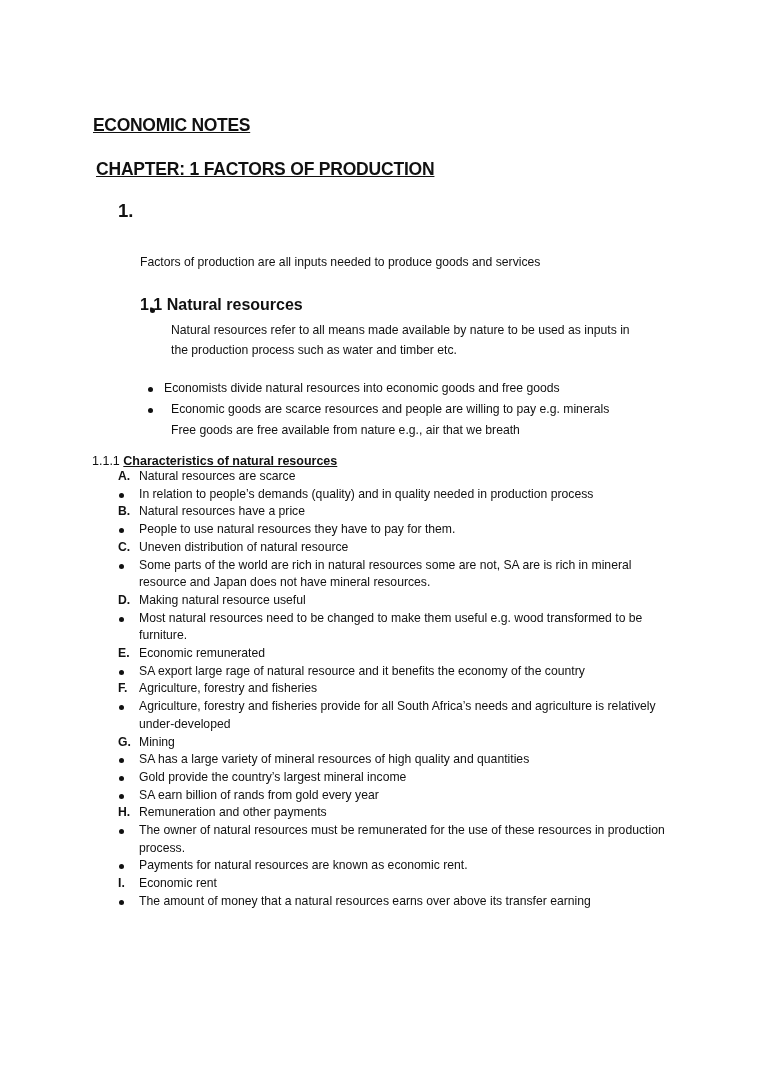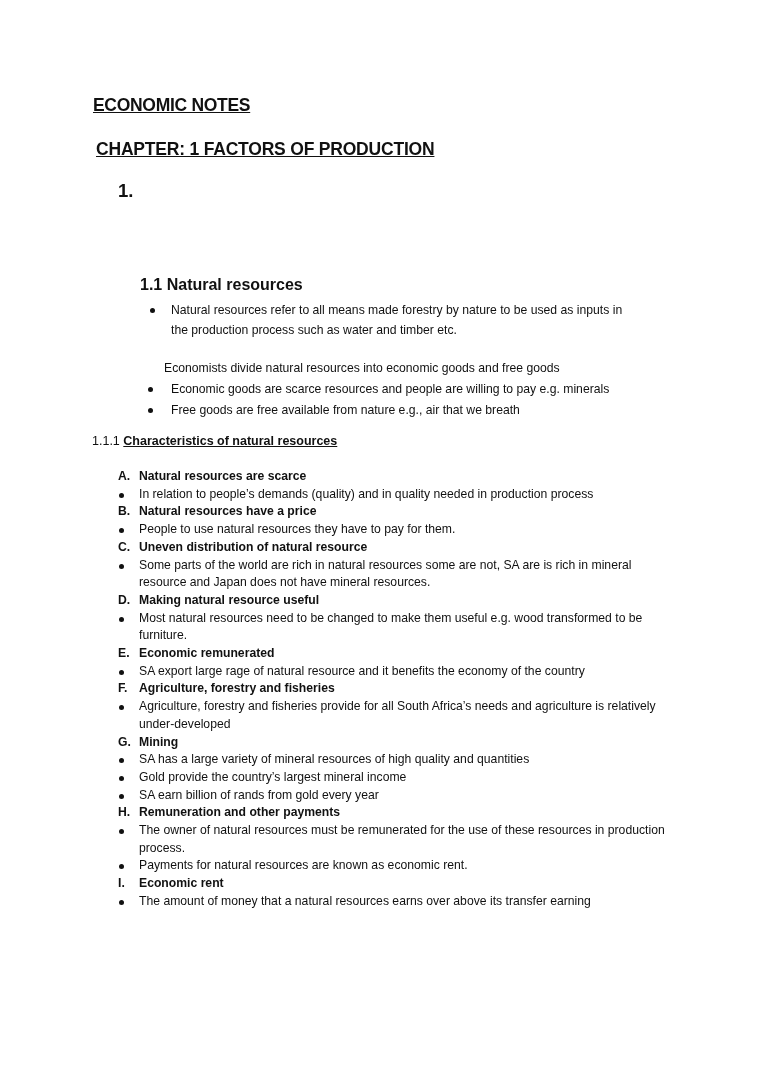--- a/index.html
+++ b/index.html
@@ -1,47 +1,48 @@
 <!DOCTYPE html>
 <html><head>
 <meta charset="utf-8">
 <style>
   html, body { margin:0; padding:0; background:#ffffff; }
   body { width:768px; height:1087px; position:relative; overflow:hidden; color:#111; font-family:"Liberation Sans", sans-serif; }
   .page { position:absolute; left:0; top:0; width:768px; height:1087px; }
-  .abs { position:absolute; white-space:nowrap; }
+  .abs { position:absolute; white-space:nowrap;margin-top:20px; }
   .t1 { left:93px; top:95px; font-size:17.5px; font-weight:bold; text-decoration:underline; letter-spacing:-0.3px; }
   .t2 { left:96px; top:139px; font-size:17.5px; font-weight:bold; text-decoration:underline; letter-spacing:-0.2px; }
   .t3num { left:118px; top:180px; font-size:18.5px; font-weight:bold; }
   .t3 { left:140px; top:180px; font-size:18.5px; font-weight:bold; text-decoration:underline; letter-spacing:-0.3px; }
   .intro { left:140px; top:235px; font-size:12.2px; }
   .h11 { left:140px; top:276px; font-size:16px; font-weight:bold; }
   .body { font-size:12.2px; line-height:20px; }
   .bul { position:absolute; width:5px; height:5px; border-radius:50%; background:#111; }
   .econ-intro { left:164px; top:361px; font-size:12.2px; }
   .h111 { left:92px; top:434px; font-size:12.5px; }
   .h111 .u { font-weight:bold; text-decoration:underline; }
   .list { position:absolute; left:118px; top:468px; width:560px; font-size:12.2px; line-height:17.7px; }
   .row { position:relative; padding-left:21px; }
   .row .lbl { position:absolute; left:0; top:0; font-weight:bold; }
-  .row.hd .txt { font-weight:bold; }
+  .row.hd .txt { font-weight:normal; }
   .row .dot { position:absolute; left:1px; top:7px; width:5px; height:5px; border-radius:50%; background:#111; }
 </style>
 </head>
 <body>
 
 <div class="page">
   <div class="abs t1">ECONOMIC NOTES</div>
   <div class="abs t2">CHAPTER: 1 FACTORS OF PRODUCTION</div>
   <div class="abs t3num">1.</div>
+  <div class="abs intro">Factors of production are all inputs needed to produce goods and services</div>
 
   <div class="abs h11">1.1 Natural resources</div>
 
   <span class="bul" style="left:150px;top:308px;"></span>
-  <div class="abs body" style="left:171px;top:300px;">Natural resources refer to all means made forestry by nature to be used as inputs in</div>
+  <div class="abs body" style="left:171px;top:300px;">Natural resources refer to all means made available by nature to be used as inputs in</div>
   <div class="abs body" style="left:171px;top:320px;">the production process such as water and timber etc.</div>
 
   <div class="abs econ-intro">Economists divide natural resources into economic goods and free goods</div>
   <span class="bul" style="left:148px;top:387px;"></span>
   <div class="abs body" style="left:171px;top:379px;">Economic goods are scarce resources and people are willing to pay e.g. minerals</div>
   <span class="bul" style="left:148px;top:408px;"></span>
   <div class="abs body" style="left:171px;top:400px;">Free goods are free available from nature e.g., air that we breath</div>
 
   <div class="abs h111">
     <span>1.1.1</span>

